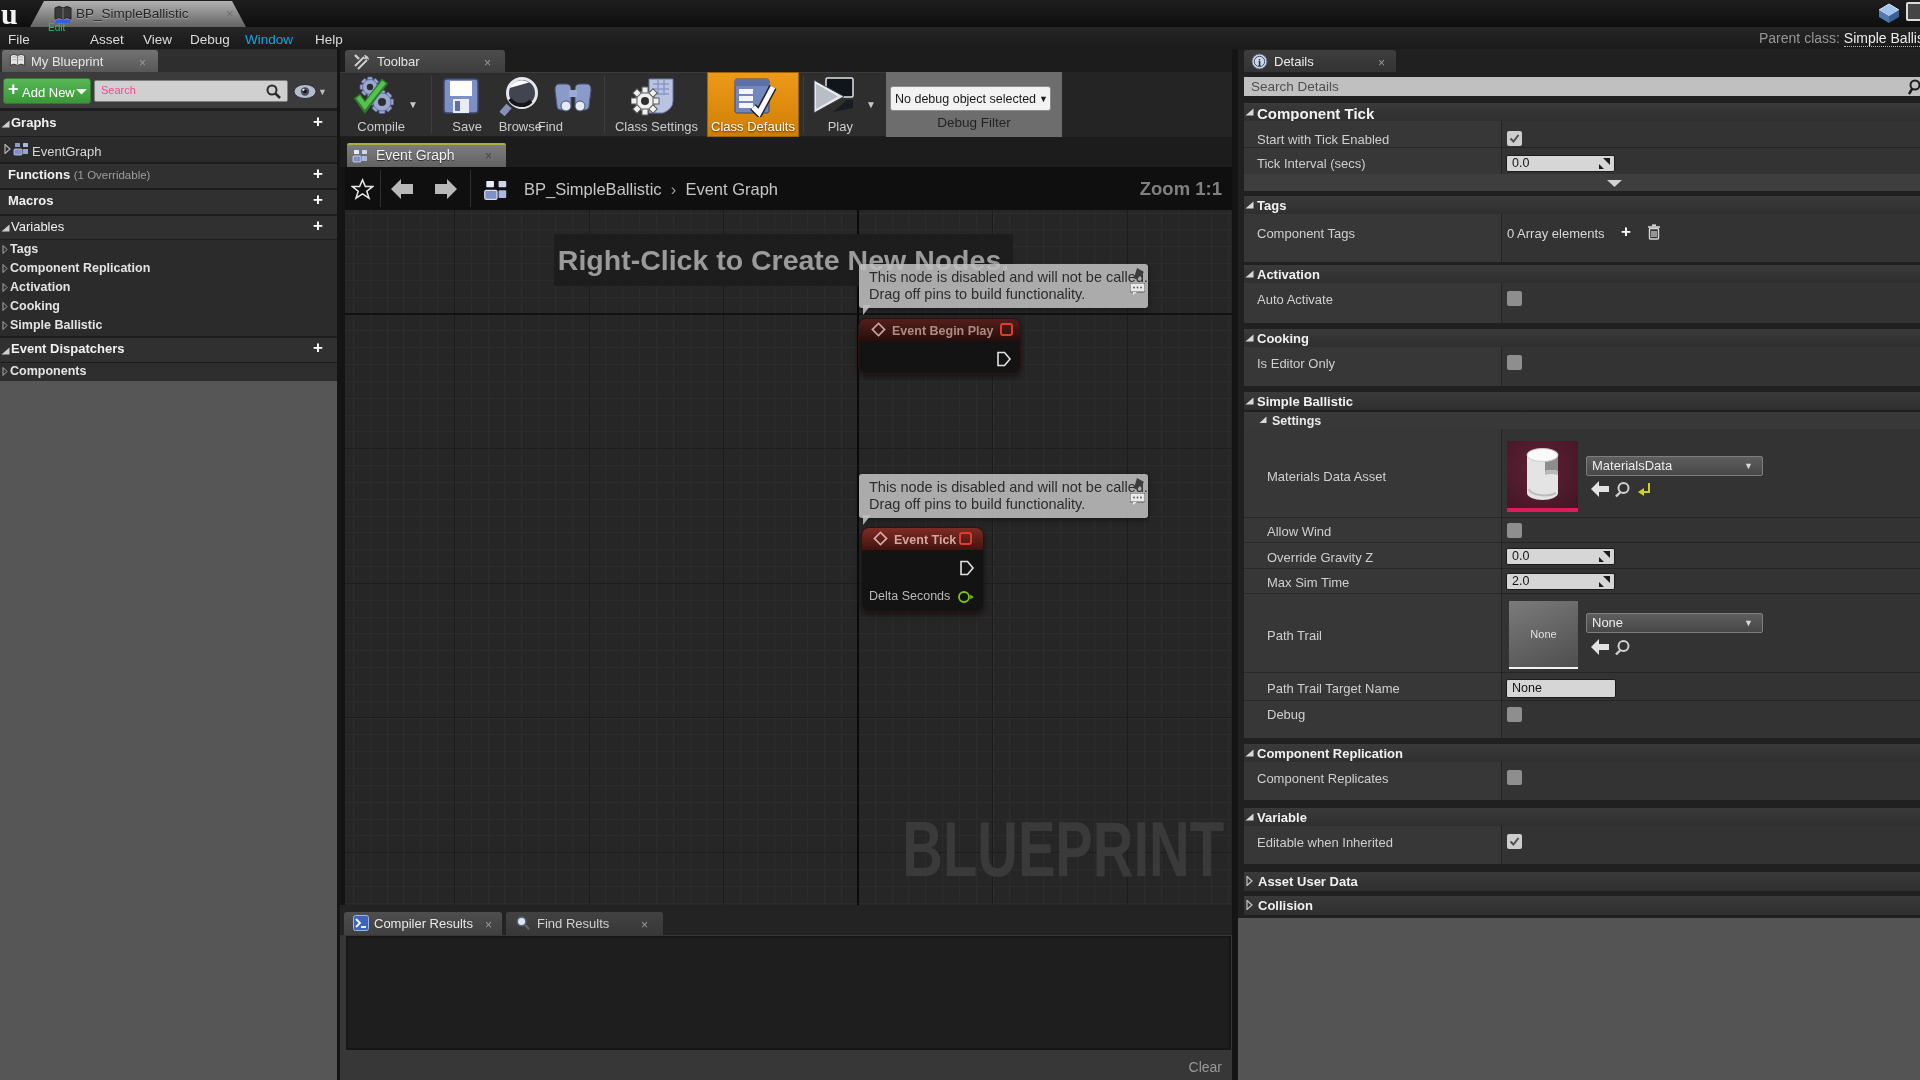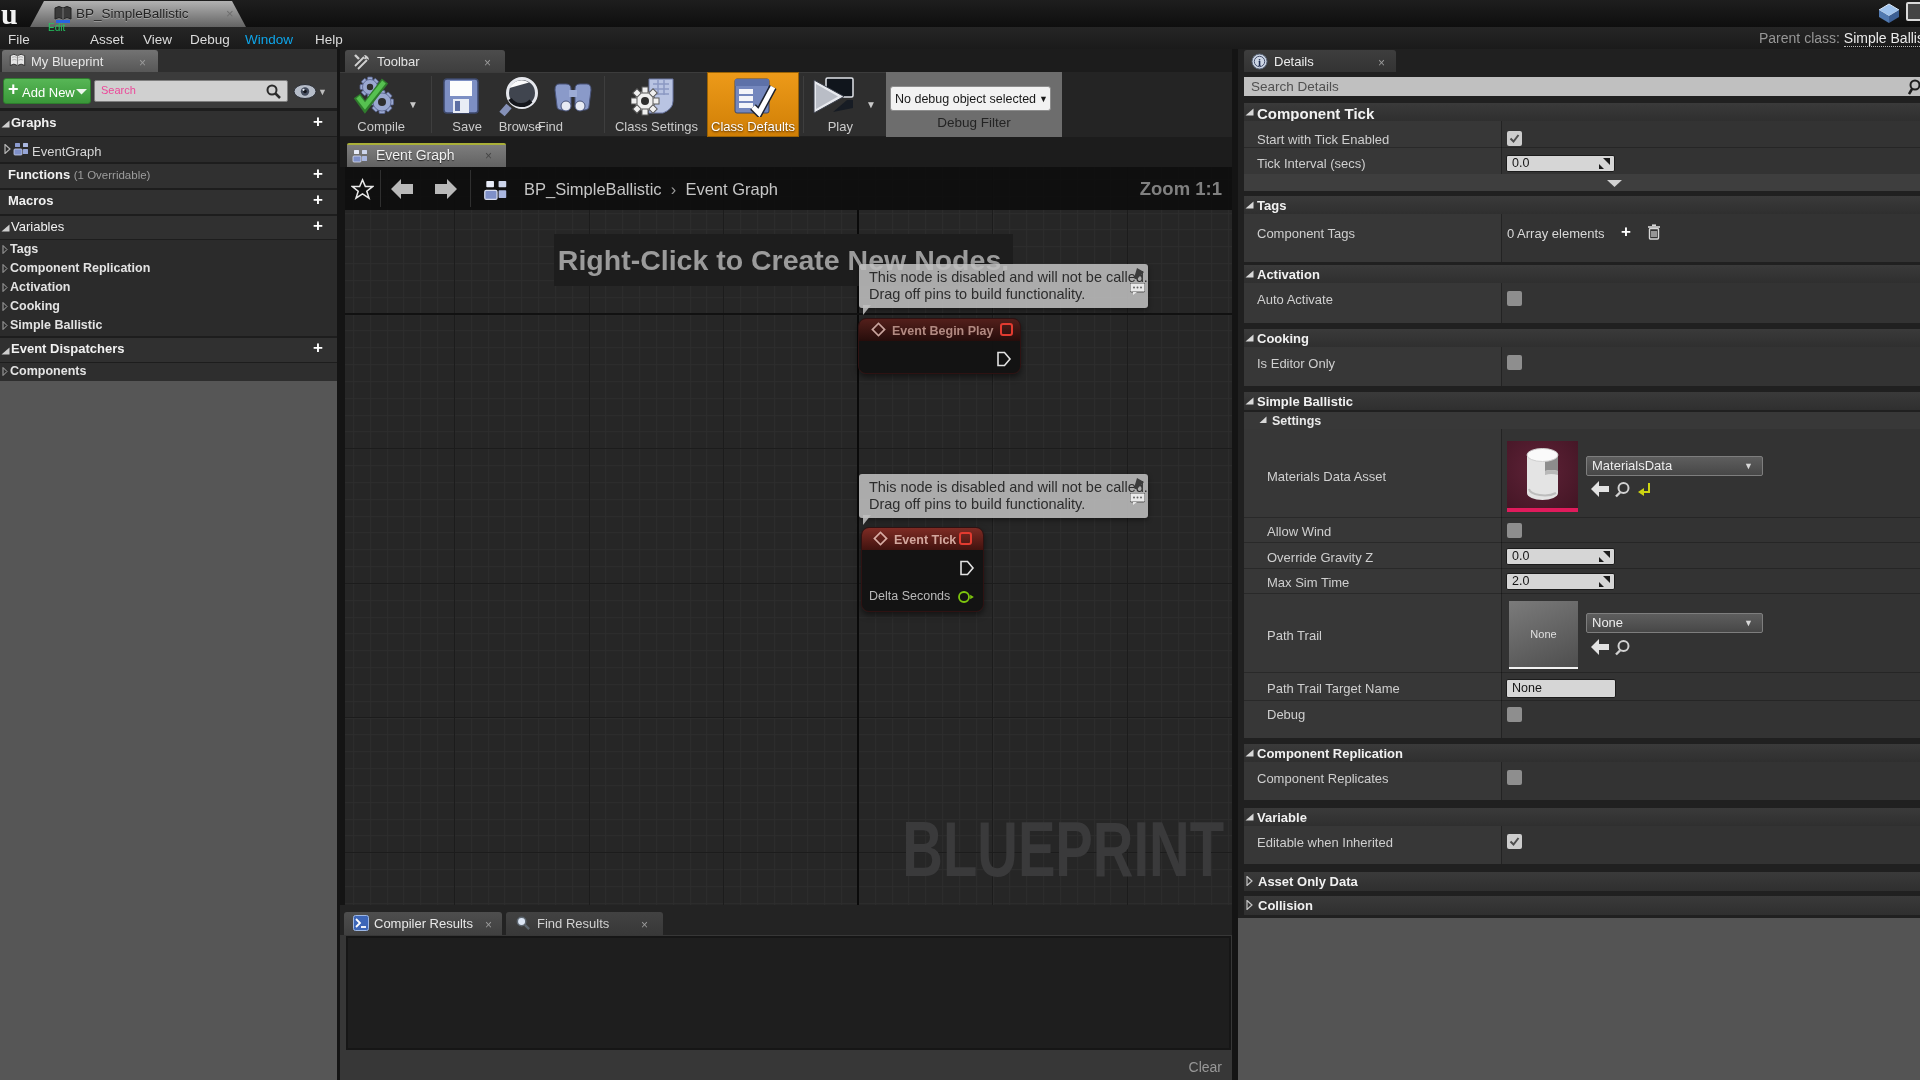--- a/index.html
+++ b/index.html
@@ -582,19 +582,19 @@
 <div class="a lbl" style="left:1257px;top:835px">Editable when Inherited</div>
 <div class="a cb cbon" style="left:1507px;top:834px"></div>
 <svg class="a" style="left:1508px;top:835px" width="13" height="13" viewBox="0 0 13 13">
     <path d="M2.5 6.5 L5.5 9.5 L10.5 3" fill="none" stroke="#4e4e4e" stroke-width="2"></path>
   </svg>
 
 <div class="a hdr" style="left:1244px;top:872px;width:676px;height:19px"></div>
 <svg class="a" style="left:1246px;top:876px" width="7" height="10">
     <polygon points="1,0.5 6,5 1,9.5" fill="none" stroke="#c5c5c5" stroke-width="1.2"></polygon>
   </svg>
-<div class="a" style="left:1258px;top:874px;color:#f1f1f1;font-weight:bold;font-size:13px">Asset Only Data</div>
+<div class="a" style="left:1258px;top:874px;color:#f1f1f1;font-weight:bold;font-size:13px">Asset User Data</div>
 
 <div class="a hdr" style="left:1244px;top:896px;width:676px;height:19px"></div>
 <svg class="a" style="left:1246px;top:900px" width="7" height="10">
     <polygon points="1,0.5 6,5 1,9.5" fill="none" stroke="#c5c5c5" stroke-width="1.2"></polygon>
   </svg>
 <div class="a" style="left:1258px;top:898px;color:#f1f1f1;font-weight:bold;font-size:13px">Collision</div>
 
 </body></html>

